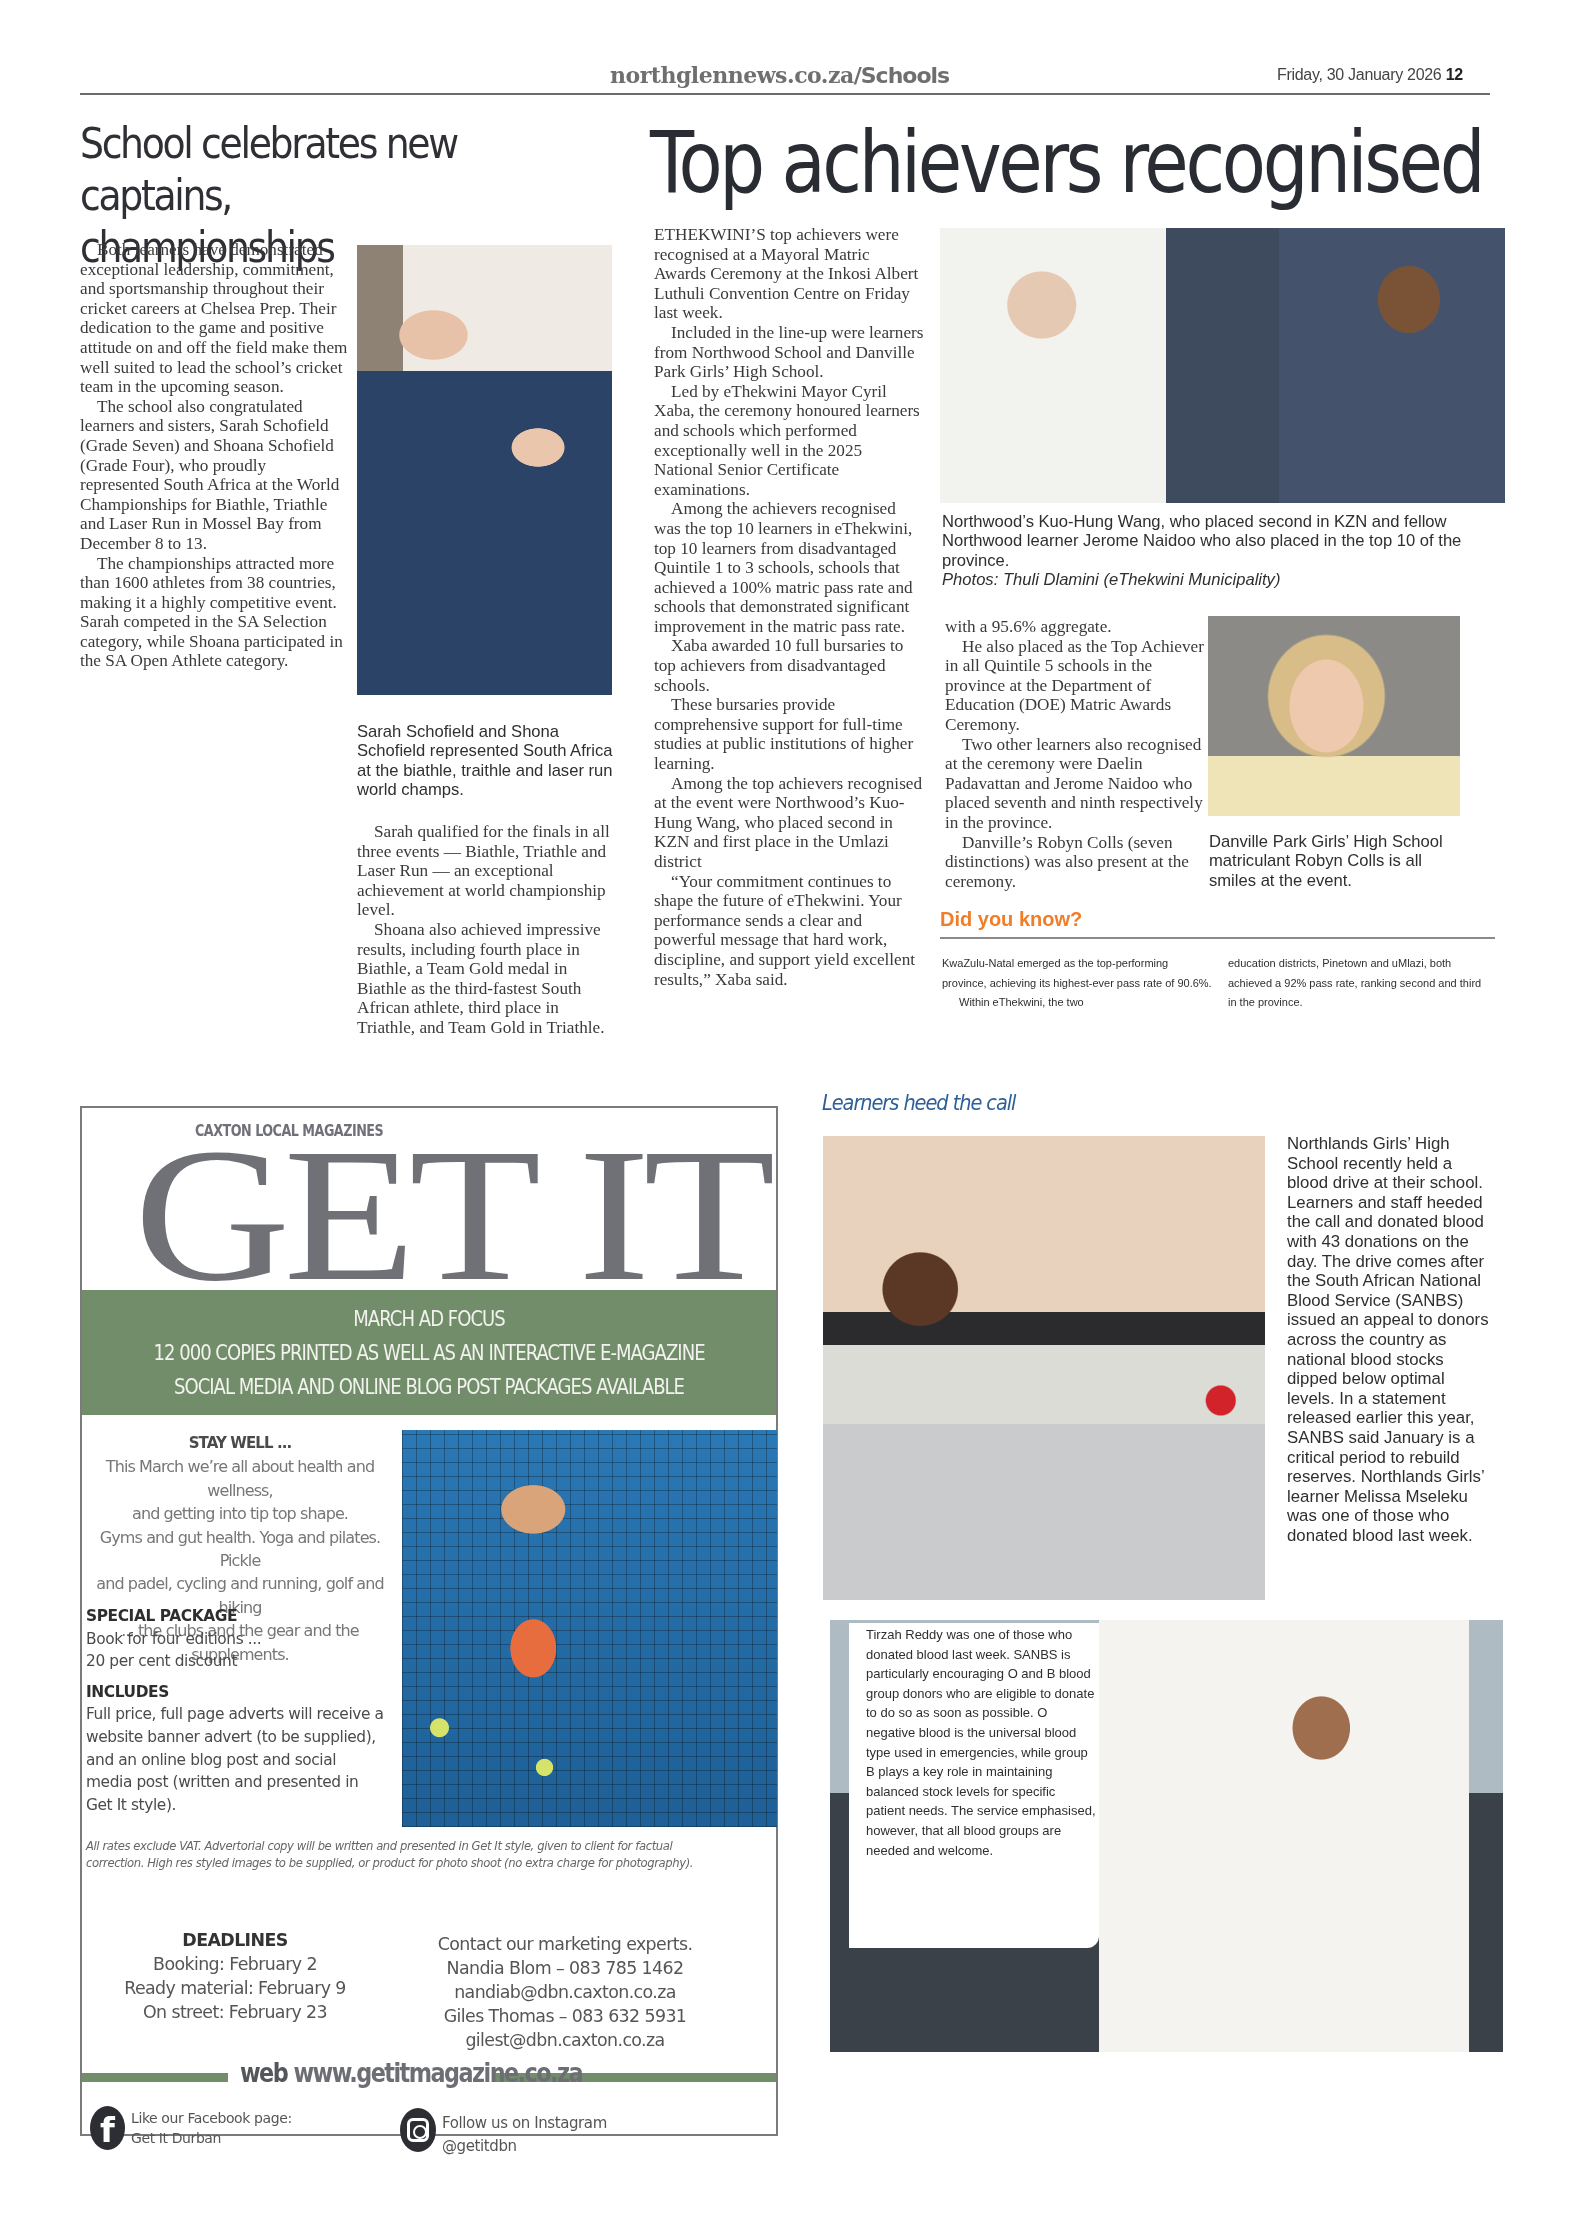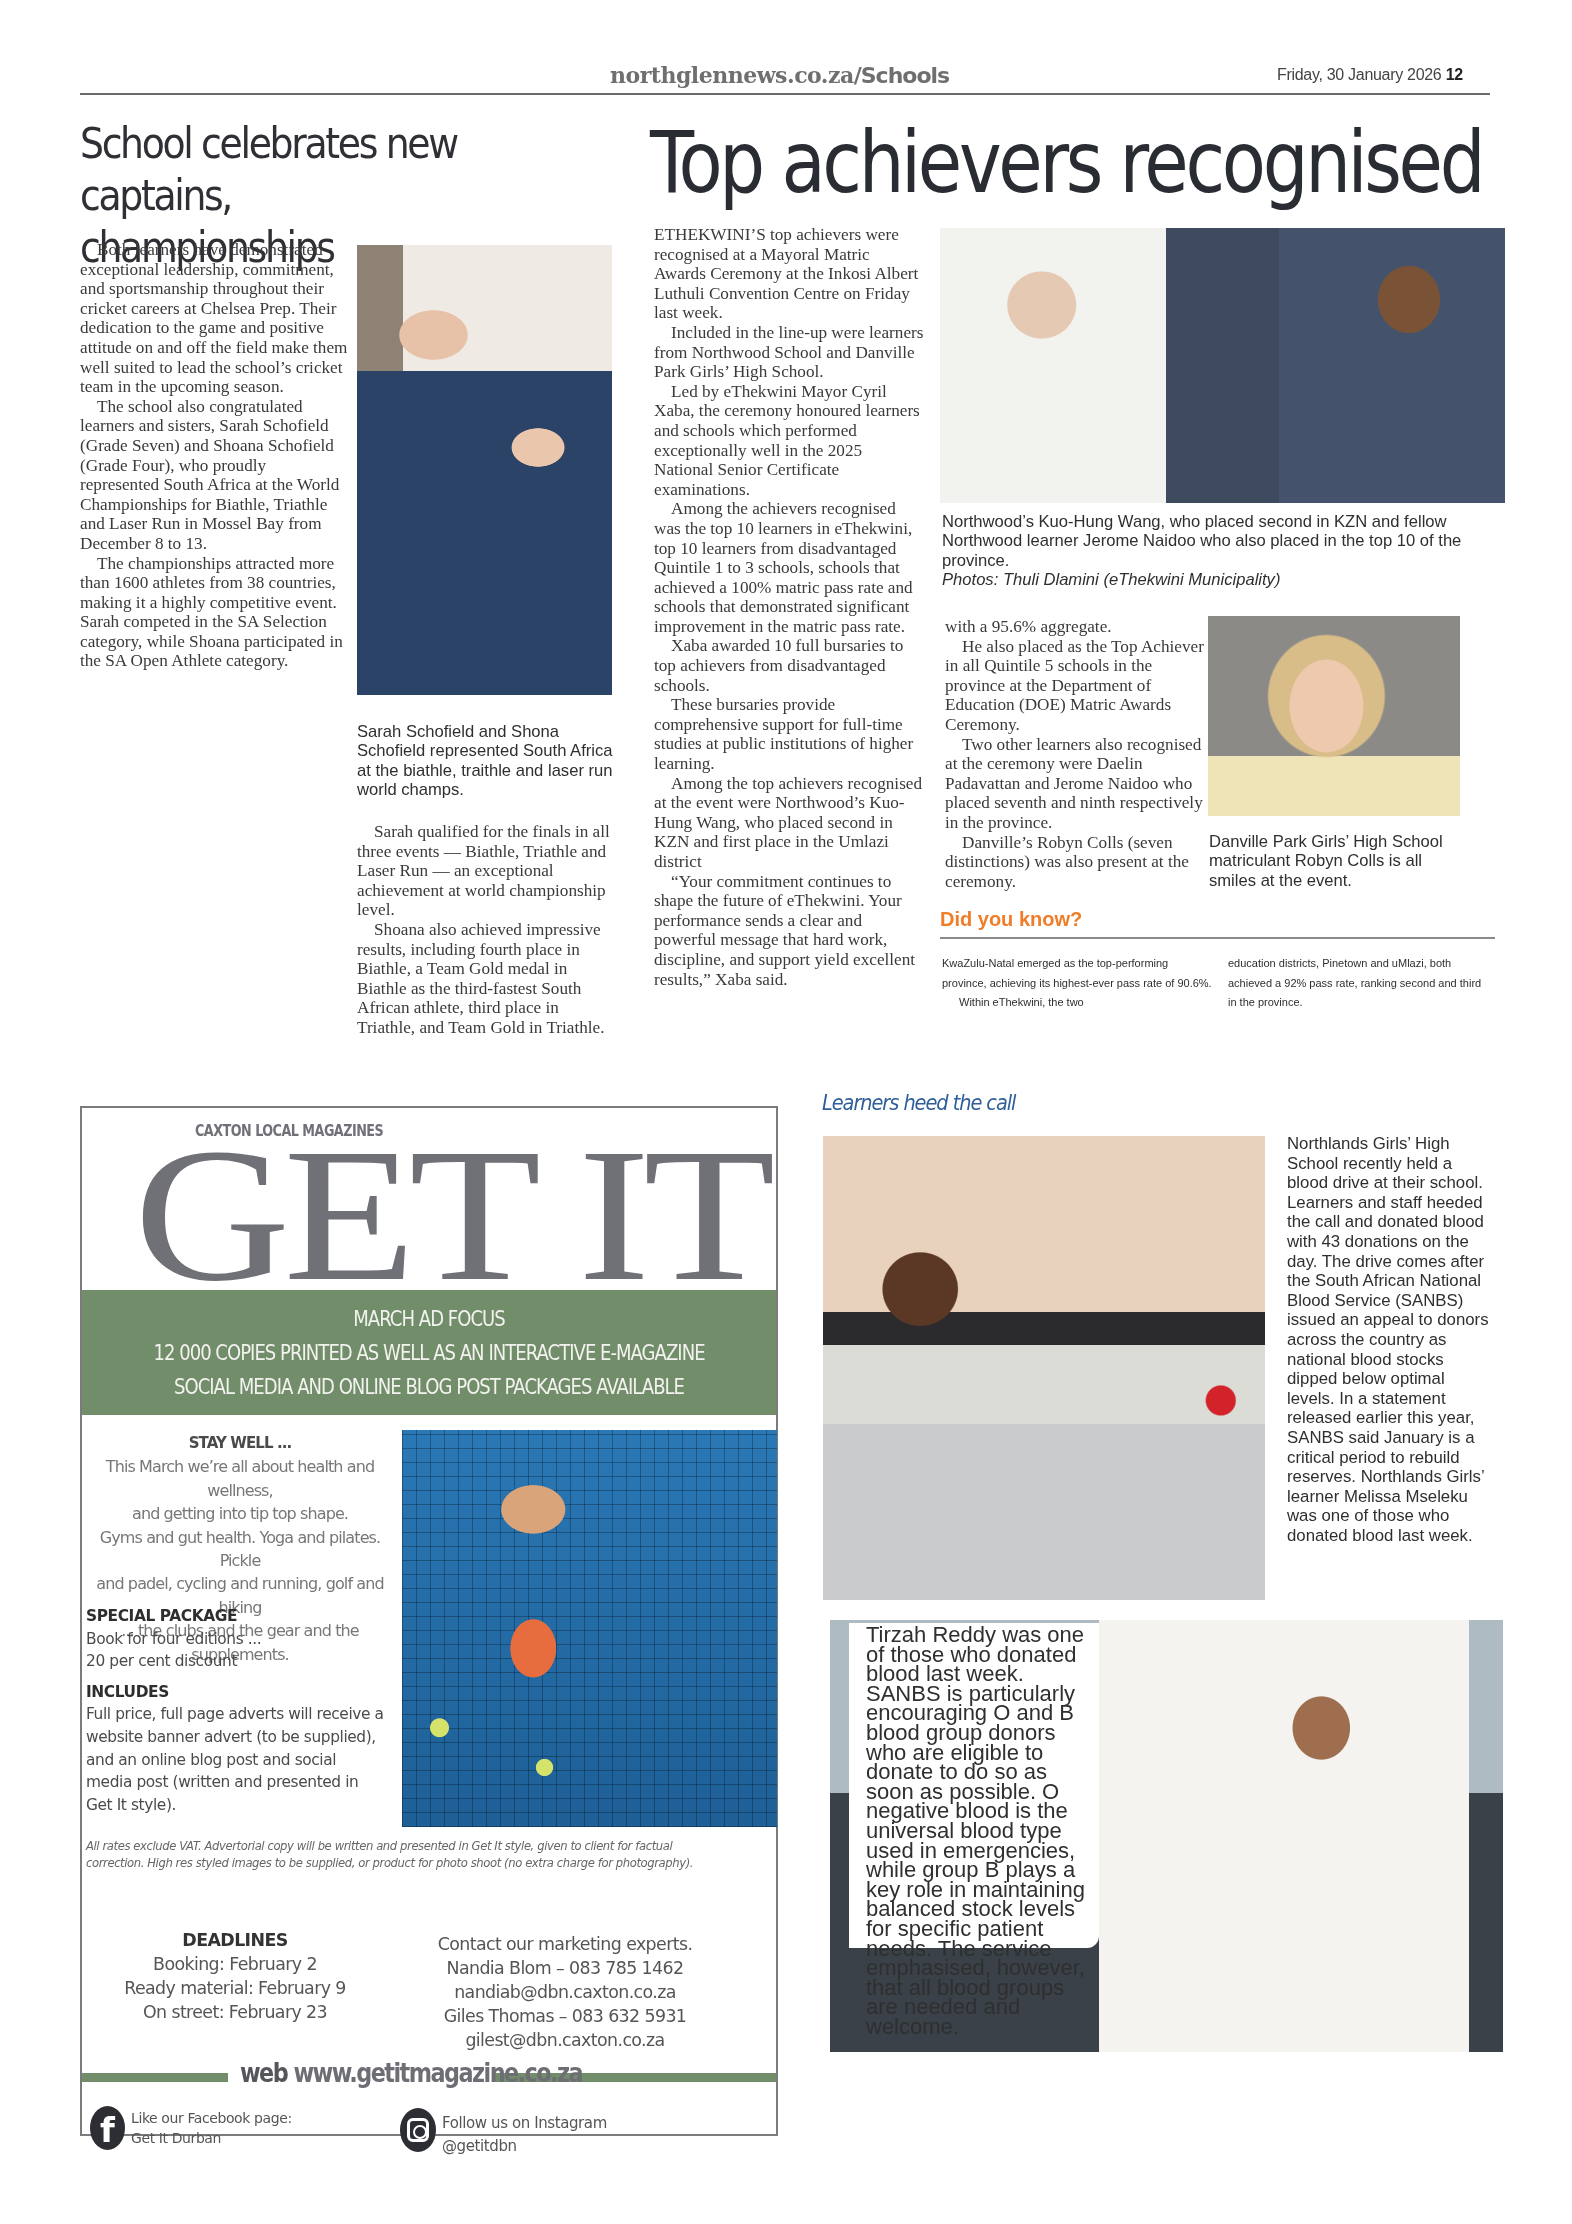--- a/index.html
+++ b/index.html
@@ -98,21 +98,21 @@
       radial-gradient(ellipse 14% 13% at 22% 33%, #5b3826 0 60%, transparent 62%),
       linear-gradient(180deg, transparent 0 45%, #dcdcd6 45% 62%, #c9cbcd 62% 100%),
       linear-gradient(180deg, #e9d2bd 0 38%, #2b2b2d 38% 52%, #e4e1da 52% 100%); }
   .lhc-col { left: 1287px; top: 1134px; width: 205px; font-family: "Liberation Sans", sans-serif; font-size: 16.8px; line-height: 19.6px; color: #2f2f2f; }
   .photo-tirzah { left: 830px; top: 1620px; width: 673px; height: 432px;
     background:
       radial-gradient(ellipse 7% 12% at 73% 25%, #9e6e4f 0 60%, transparent 62%),
       linear-gradient(90deg, transparent 0 40%, #f4f3ef 40% 95%, transparent 95%),
       linear-gradient(180deg, #aebbc3 0 40%, #3a4148 40% 100%); }
   .tirzah-box { left: 849px; top: 1623px; width: 250px; height: 325px; background: #fff; border-radius: 0 0 12px 0; }
-  .tirzah-text { left: 866px; top: 1625px; width: 230px; font-family: "Liberation Sans", sans-serif; font-size: 22px; line-height: 19.6px; color: #2f2f2f; }
+  .tirzah-text { left: 866px; top: 1625px; width: 230px; font-family: "Liberation Sans", sans-serif; font-size: 13px; line-height: 19.6px; color: #2f2f2f; }
 </style>
 </head>
 <body>
 
 <div class="abs masthead-site">
   <span>northglennews.co.za</span><span class="sec">/Schools</span>
 </div>
 <div class="abs masthead-date">
   <span>Friday, 30 January 2026</span>
   <b>12</b>

